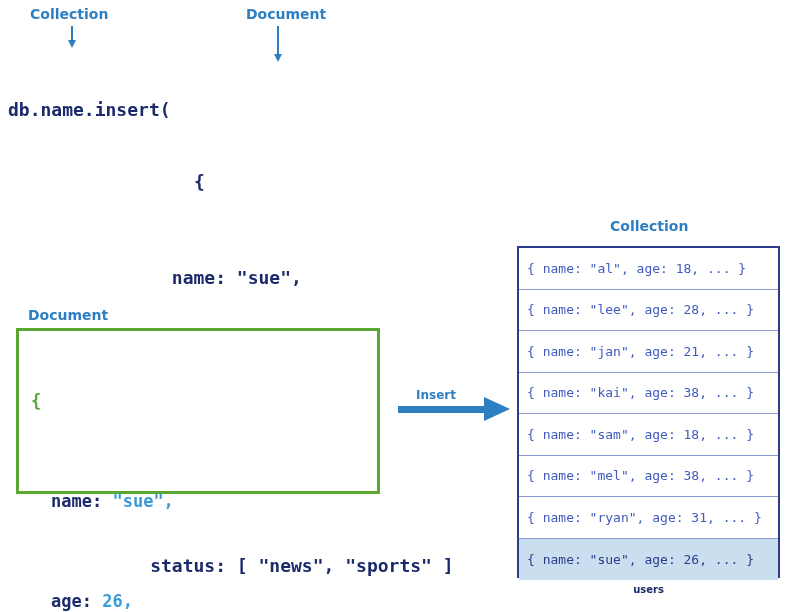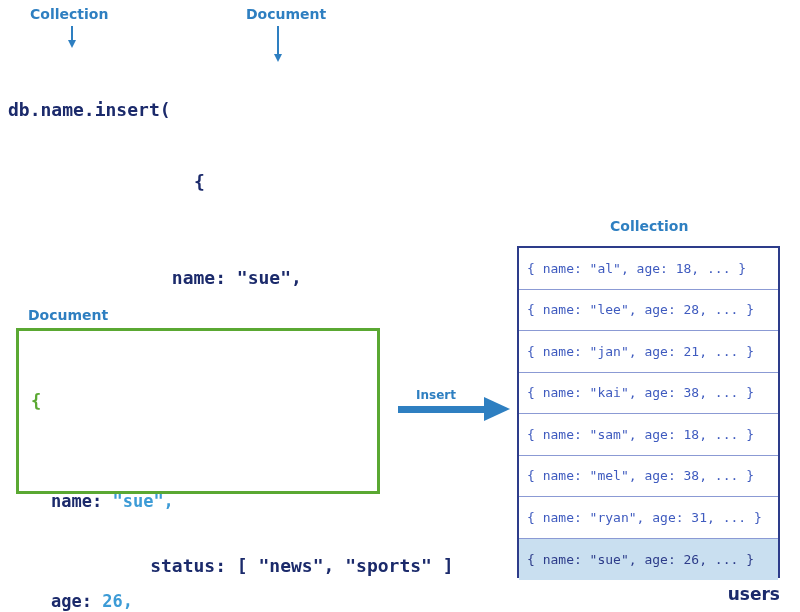--- a/index.html
+++ b/index.html
@@ -161,24 +161,24 @@
   .collection-row.highlighted {
     background: #c9dff0;
     color: #2d3c8a;
   }
 
   #label-users {
     position: absolute;
     left: 517px;
     top: 584px;
     width: 263px;
-    text-align: right;
-    font-family: "DejaVu Sans", sans-serif;
-    font-weight: bold;
-    font-size: 17px;
+    text-align: center;
+    font-family: "DejaVu Sans", sans-serif;
+    font-weight: bold;
+    font-size: 10px;
     color: #1b2a6b;
   }
 </style>
 </head>
 <body>
 
 <div class="callout-label" id="label-collection-top">Collection</div>
 <div class="down-arrow" id="arrow-collection-top">
   <div class="shaft"></div>
   <div class="head"></div>

